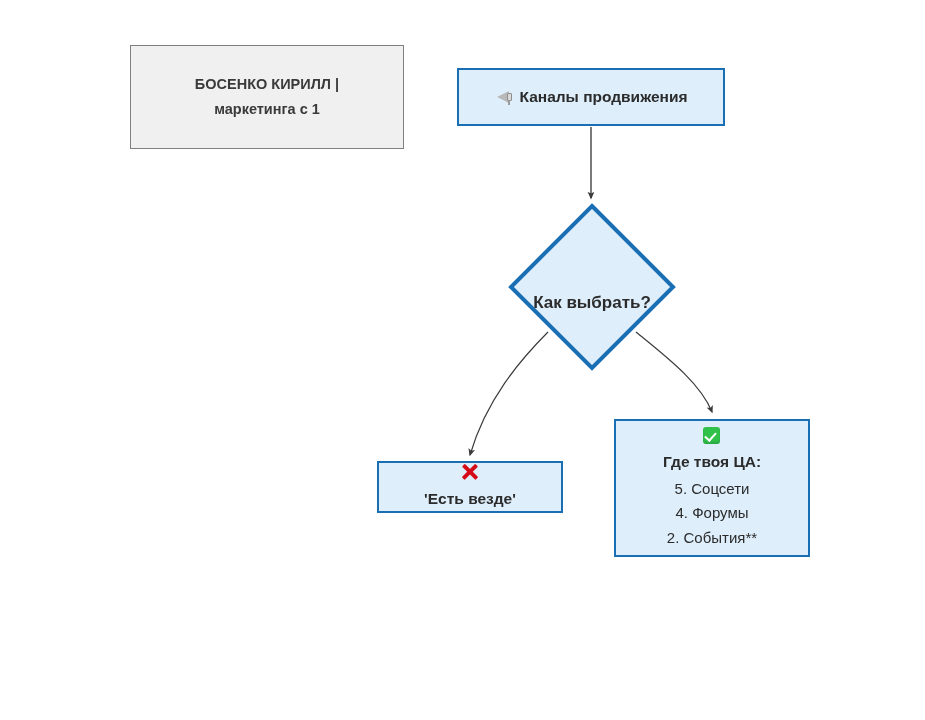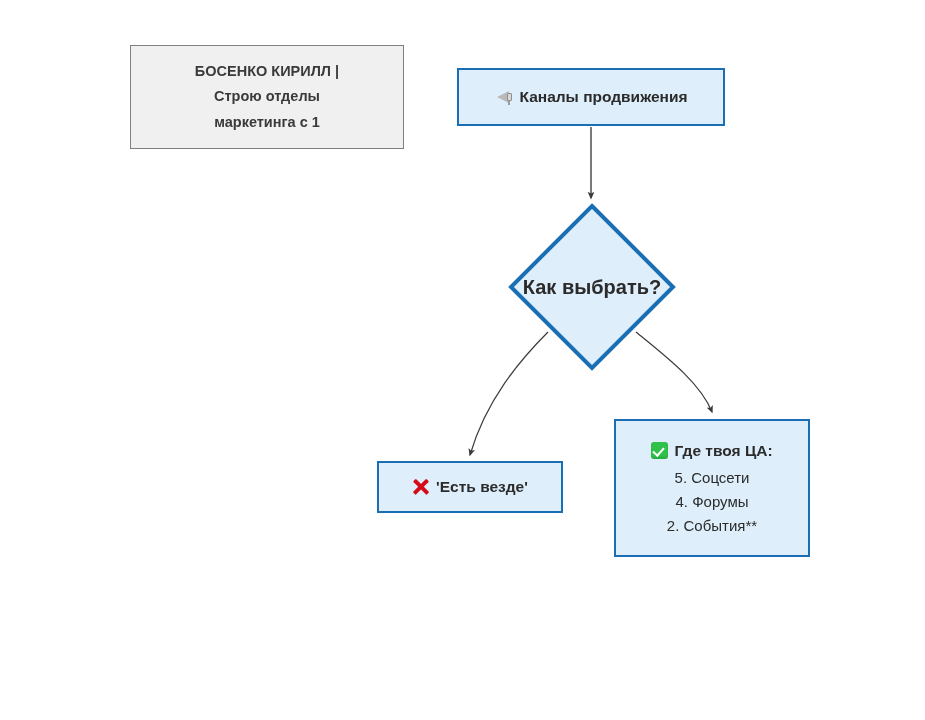--- a/index.html
+++ b/index.html
@@ -93,63 +93,65 @@
     top: 461px;
     width: 186px;
     height: 52px;
     font-weight: bold;
     font-size: 15.5px;
   }
   #node-everywhere .row {
     display: flex;
     align-items: center;
     gap: 7px;
+    flex-direction: column;
   }
 
   #node-audience {
     left: 614px;
     top: 419px;
     width: 196px;
     height: 138px;
     padding: 6px 8px;
     justify-content: center;
     gap: 1px;
   }
   #node-audience .head {
     display: flex;
     align-items: center;
     gap: 6px;
     font-weight: bold;
     font-size: 15.5px;
     margin-bottom: 2px;
+    flex-direction: column;
   }
   #node-audience .item {
     font-size: 15px;
     font-weight: normal;
     color: #2b2b2b;
   }
 
   
   #node-decision {
     position: absolute;
     left: 508px;
     top: 203px;
     width: 168px;
     height: 168px;
   }
   #node-decision .diamond-label {
     position: absolute;
     left: 0;
-    top: 0;
+    top: 16px;
     width: 168px;
     height: 168px;
     display: flex;
     align-items: center;
     justify-content: center;
-    font-size: 20px;
+    font-size: 17px;
     font-weight: bold;
     color: #2b2b2b;
     text-align: center;
   }
 
   
   .megaphone {
     position: relative;
     width: 19px;
     height: 16px;
@@ -243,21 +245,20 @@
 
     <path d="M591,127 L591,198" fill="none" stroke="#5a5a5a" stroke-width="1.6" marker-end="url(#arrow)"></path>
 
     <path d="M548,332 C520,360 486,400 470,455" fill="none" stroke="#3b3b3b" stroke-width="1.2" marker-end="url(#arrow)"></path>
 
     <path d="M636,332 C664,355 700,382 712,412" fill="none" stroke="#3b3b3b" stroke-width="1.2" marker-end="url(#arrow)"></path>
   </svg>
 
   <div class="title-card">
     <span class="line">БОСЕНКО КИРИЛЛ |</span>
-    <span class="line">Строю отделы</span>
     <span class="line">маркетинга с 1</span>
   </div>
 
   <div class="node" id="node-channels">
     <div class="row">
       <span class="megaphone">
         <span class="horn"></span>
         <span class="body"></span>
         <span class="handle"></span>
       </span>

